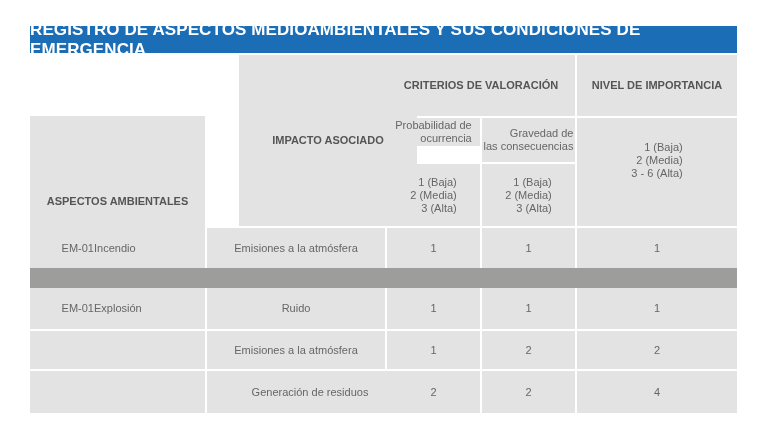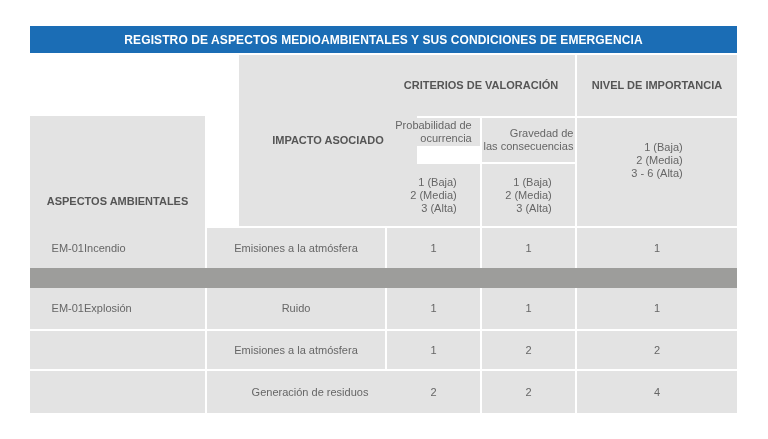--- a/index.html
+++ b/index.html
@@ -1,26 +1,26 @@
 <!DOCTYPE html>
 <html><head>
   <meta charset="utf-8">
   <style>
     html, body { margin: 0; padding: 0; background: #ffffff; }
     body { width: 768px; height: 439px; position: relative; overflow: hidden;
       font-family: "Liberation Sans", "DejaVu Sans", sans-serif; }
     .tbl { position: absolute; left: 30px; top: 26px; width: 707px; }
     .title-bar { position: absolute; left: 0; top: 0; width: 707px; height: 27px;
-      background: #1b6db5; color: #ffffff; font-weight: bold; font-size: 12px;
+      background: #1b6db5; color: #ffffff; font-weight: bold; font-size: 17px;
       display: flex; align-items: center; justify-content: center; letter-spacing: 0.1px; }
     .cell { position: absolute; background: #e3e3e3; color: #666666; font-size: 11px;
       display: flex; align-items: center; justify-content: center; text-align: right;
       line-height: 13px; box-sizing: border-box; }
     .hdr { color: #555555; font-weight: bold; font-size: 11px; }
-    .left { justify-content: flex-start; padding-left: 0; }
+    .left { justify-content: flex-start; padding-left: 10px; }
     .band { position: absolute; background: #9d9d9b; }
     .code { display: inline-block; width: 54px; }
     .multi { white-space: pre-line; }
   </style>
 </head>
 <body>
 
 <div class="tbl">
   <div class="title-bar">REGISTRO DE ASPECTOS MEDIOAMBIENTALES Y SUS CONDICIONES DE EMERGENCIA</div>
 

